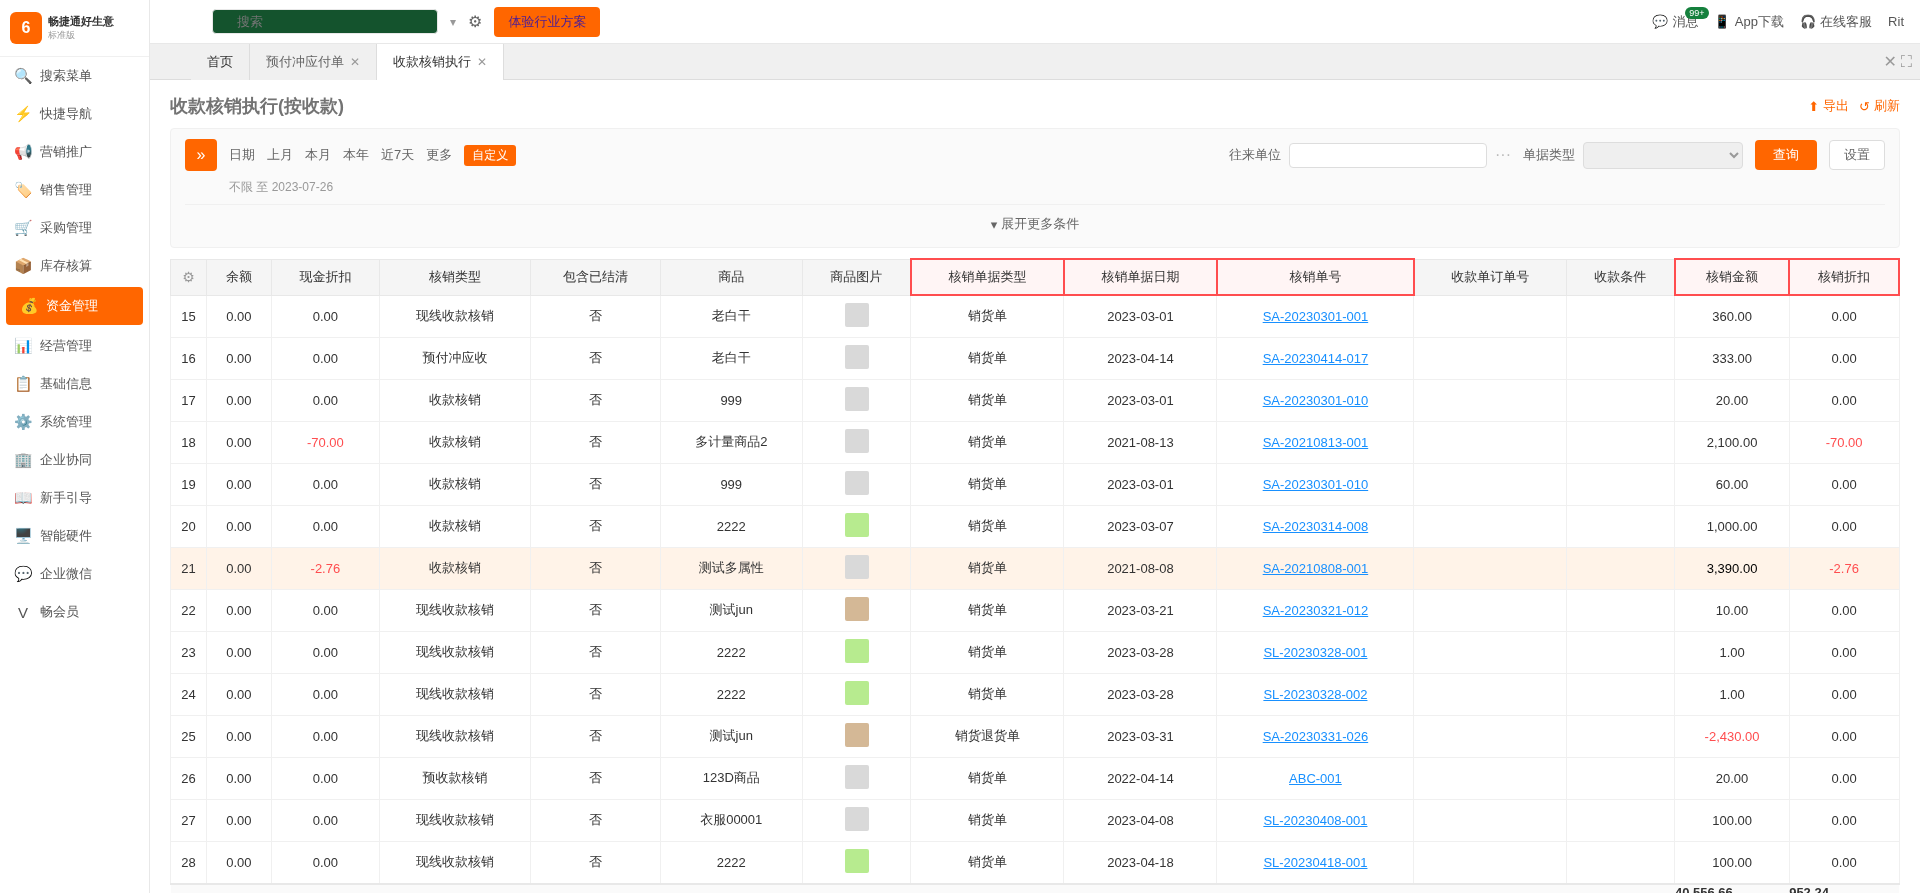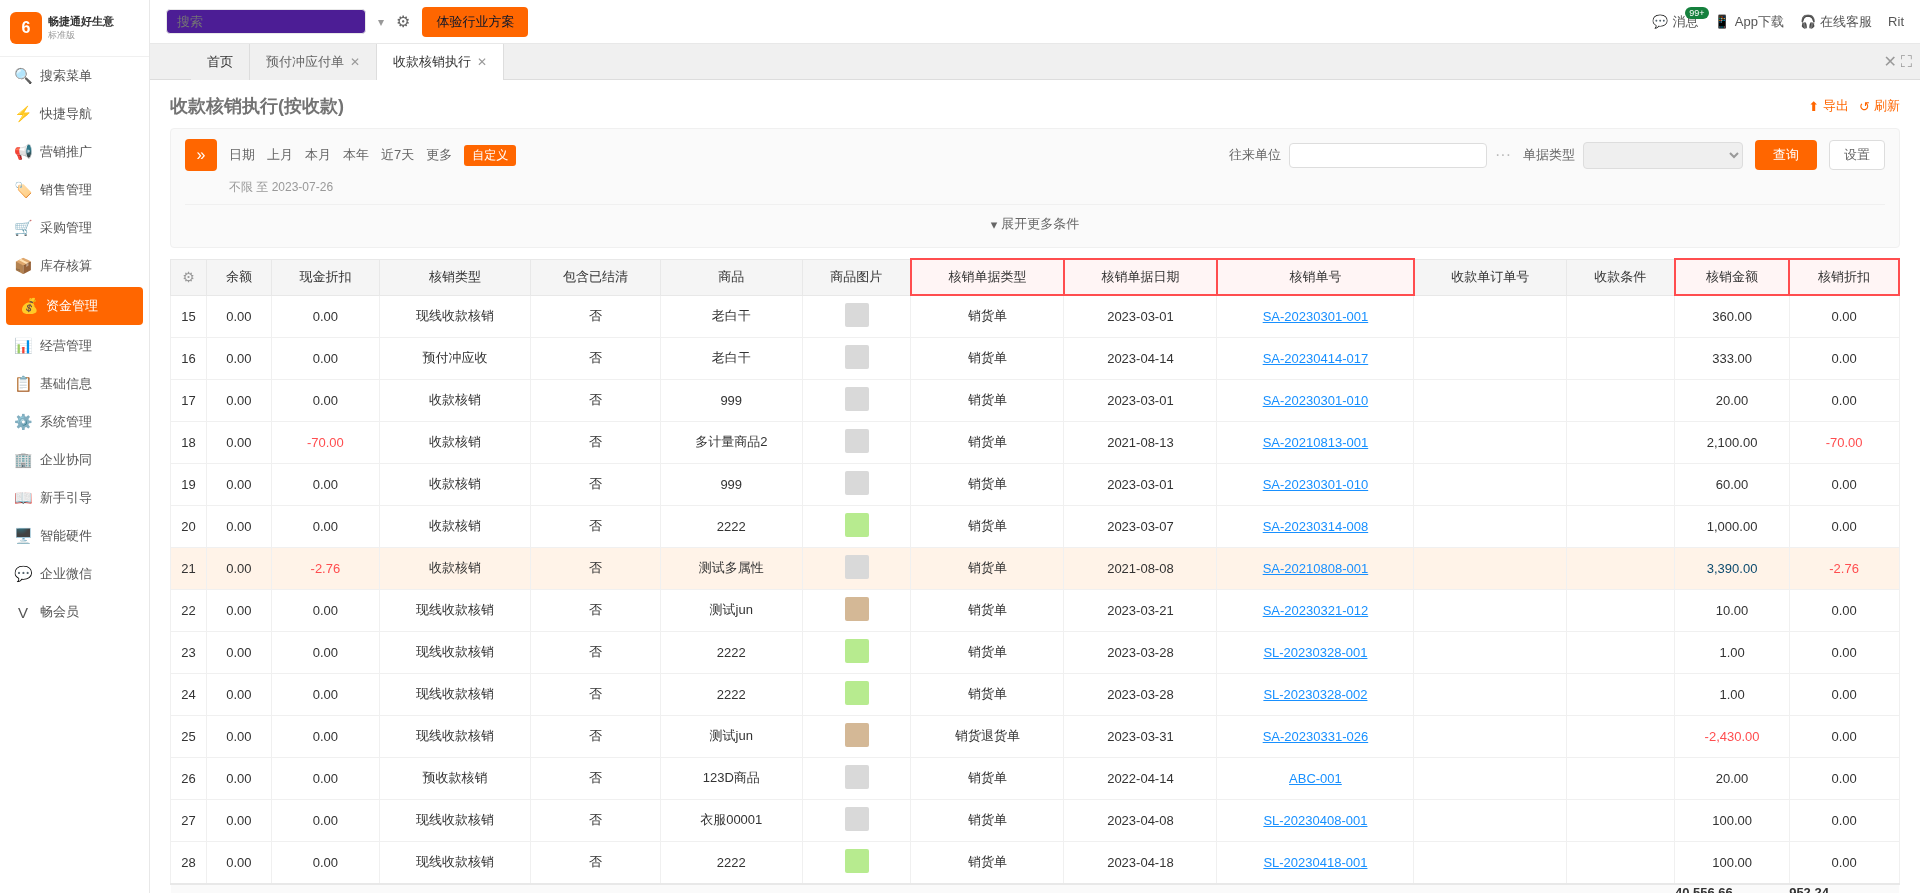--- a/index.html
+++ b/index.html
@@ -14,24 +14,24 @@
     .sidebar-item { display: flex; align-items: center; gap: 8px; padding: 10px 14px; cursor: pointer; color: #555; transition: background 0.2s; }
     .sidebar-item.active { background: #ff6600; color: #fff; border-radius: 4px; margin: 2px 6px; }
     .sidebar-icon { font-size: 15px; width: 18px; text-align: center; }
     .sidebar-label { font-size: 13px; }
 
     
     .main { flex: 1; display: flex; flex-direction: column; overflow: hidden; }
 
     
     .topbar { background: #fff; border-bottom: 1px solid #e8e8e8; padding: 0 16px; display: flex; align-items: center; gap: 12px; height: 44px; flex-shrink: 0; }
-    .topbar-input { flex: 0 0 200px; background: #4c1d95; border: 1px solid #e8e8e8; border-radius: 4px; padding: 4px 10px; color: #bbb; font-size: 13px; }
+    .topbar-input { flex: 0 0 200px; background: #14532d; border: 1px solid #e8e8e8; border-radius: 4px; padding: 4px 24px; color: #bbb; font-size: 13px; margin-left: 46px; }
     .topbar-chevron { color: #999; font-size: 12px; }
     .topbar-gear { color: #666; font-size: 16px; cursor: pointer; }
-    .topbar-btn-orange { background: #ff6600; color: #0f172a; border: none; border-radius: 4px; padding: 6px 14px; font-size: 13px; cursor: pointer; }
+    .topbar-btn-orange { background: #ff6600; color: #4c1d95; border: none; border-radius: 4px; padding: 6px 14px; font-size: 13px; cursor: pointer; }
     .topbar-spacer { flex: 1; }
     .topbar-right { display: flex; align-items: center; gap: 16px; }
     .topbar-msg { position: relative; color: #555; font-size: 13px; display: flex; align-items: center; gap: 4px; cursor: pointer; }
     .badge { position: absolute; top: -6px; right: -10px; background: #15803d; color: #fff; font-size: 9px; border-radius: 8px; padding: 1px 4px; }
     .topbar-link { color: #555; font-size: 13px; cursor: pointer; display: flex; align-items: center; gap: 4px; }
     .topbar-user { color: #555; font-size: 13px; }
 
     
     .tabs { background: #f0f0f0; display: flex; align-items: center; height: 36px; flex-shrink: 0; border-bottom: 1px solid #ddd; padding-left: 41px; }
     .tab { display: flex; align-items: center; gap: 6px; padding: 0 16px; height: 36px; cursor: pointer; font-size: 13px; color: #666; border-right: 1px solid #ddd; background: #f0f0f0; }
@@ -63,21 +63,21 @@
     .filter-expand { display: flex; align-items: center; justify-content: center; gap: 4px; color: #666; font-size: 13px; cursor: pointer; padding: 4px; }
 
     
     .table-wrap { flex: 1; overflow: auto; padding: 0 20px 10px; margin-top: 10px; position: relative; }
     table { width: 100%; border-collapse: collapse; font-size: 13px; }
     thead th { background: #f5f5f5; border: 1px solid #e8e8e8; padding: 8px 6px; text-align: center; white-space: nowrap; color: #333; font-weight: 500; position: sticky; top: 0; z-index: 2; }
     tbody td { border: 1px solid #f0f0f0; padding: 7px 6px; text-align: center; white-space: nowrap; color: #333; }
     tbody tr.highlighted { background: #fff3e8; }
     .link-cell { color: #1890ff; cursor: pointer; text-decoration: underline; }
     .neg-red { color: #ff4d4f; }
-    .pos-orange { color: #0c4a6e; }
+    .pos-orange { color: #000000; }
     .settings-icon { color: #999; font-size: 14px; cursor: pointer; }
     .img-placeholder { width: 24px; height: 24px; background: #ddd; border-radius: 2px; display: inline-block; }
     .img-placeholder.green { background: #b7eb8f; }
     .img-placeholder.brown { background: #d4b896; }
     .img-placeholder.gray { background: #d9d9d9; }
 
     
     .red-col-header { border: 2px solid #ff4d4f !important; background: #fff5f5; }
     .footer-totals { background: #fafafa; border-top: 2px solid #e8e8e8; }
     .footer-total-cell { font-weight: bold; color: #333; }

